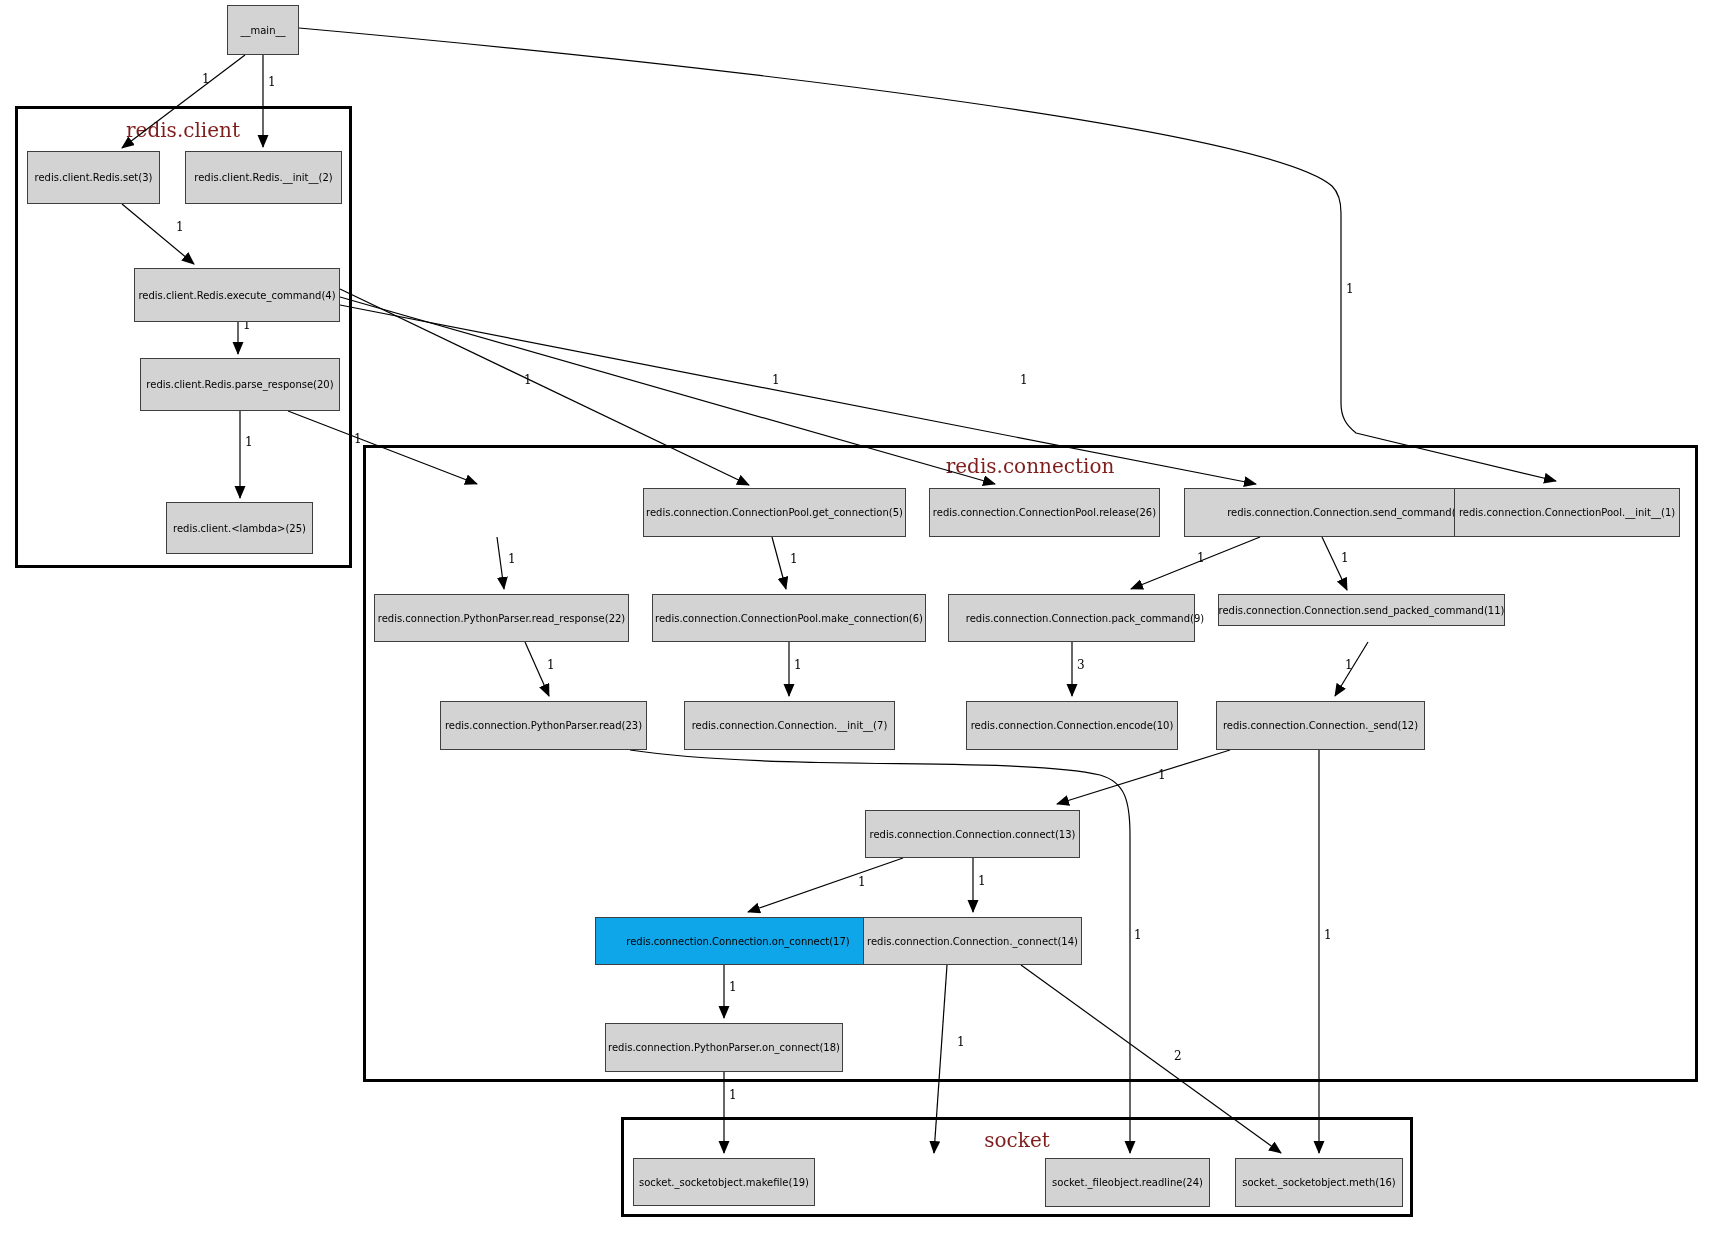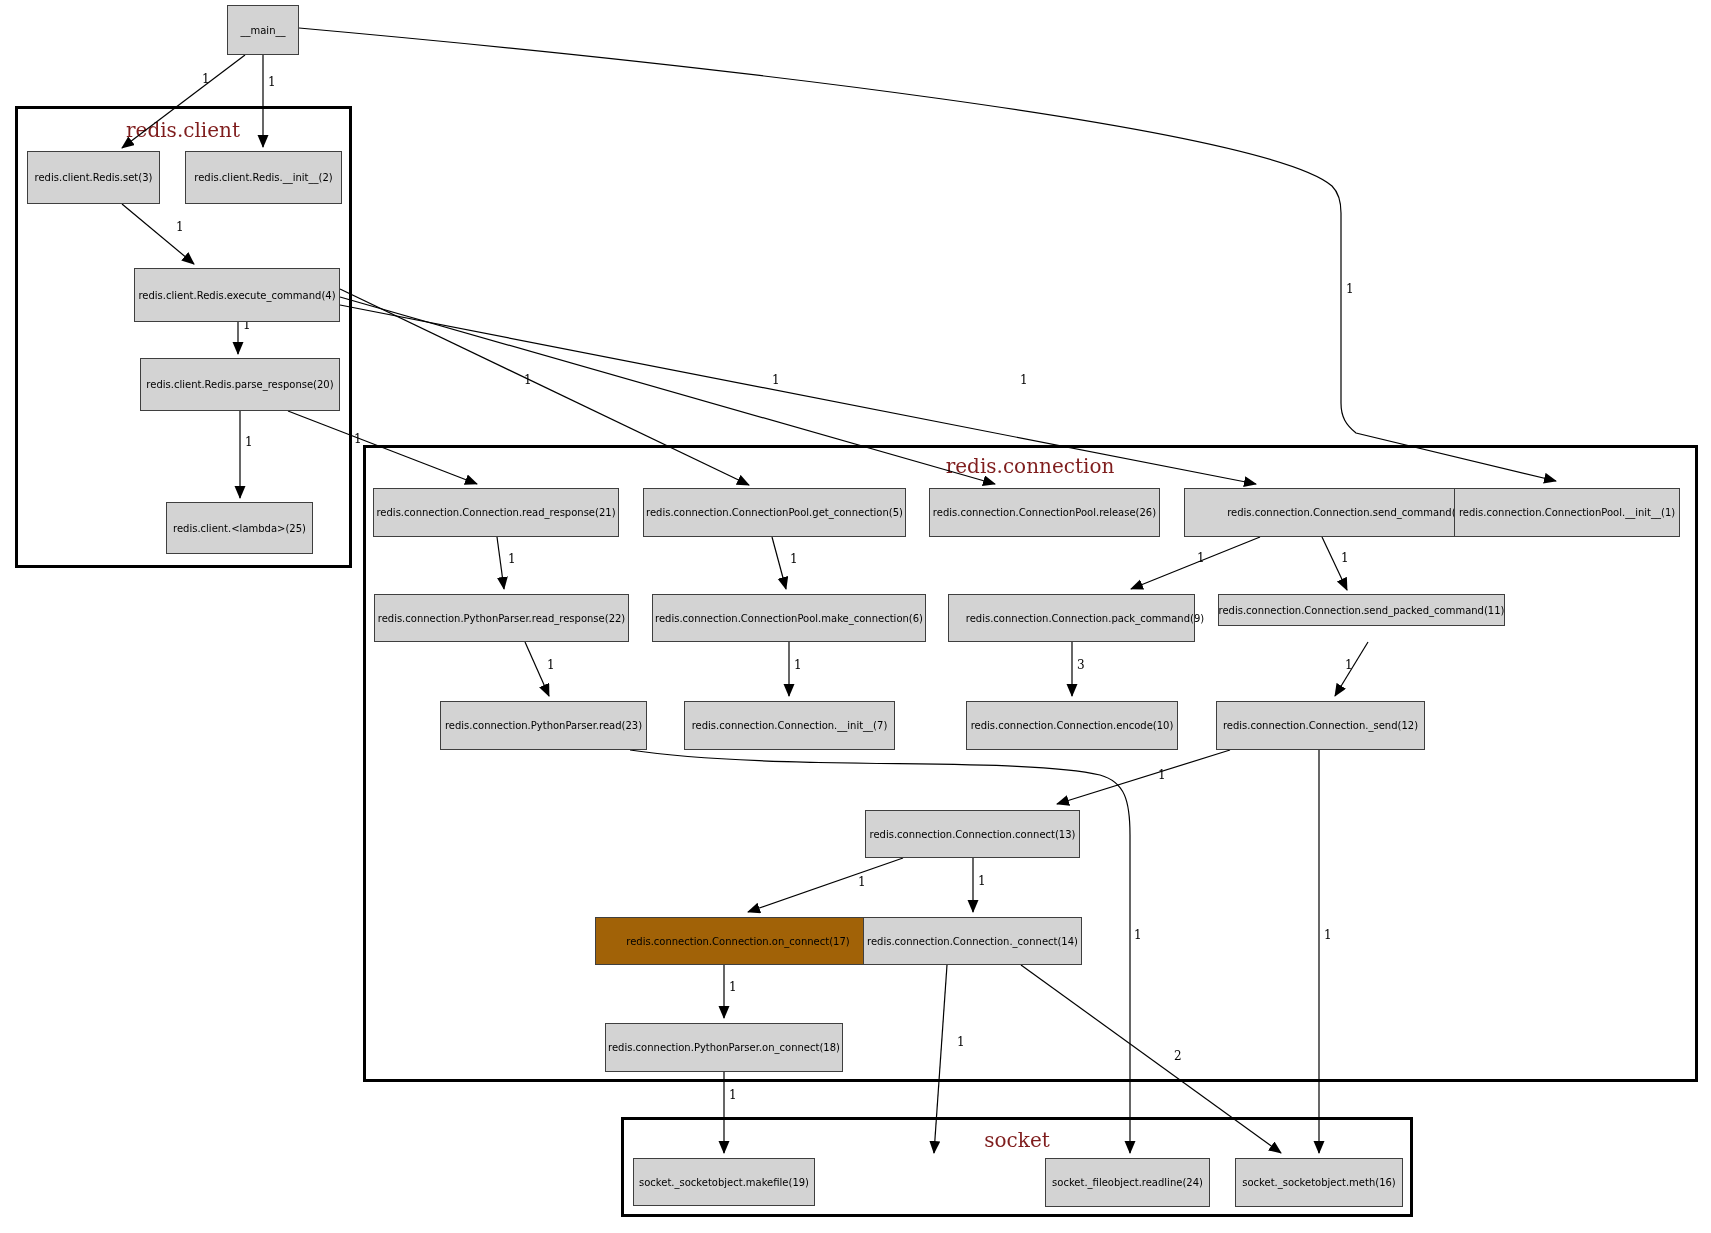--- a/index.html
+++ b/index.html
@@ -85,33 +85,32 @@
       <text class="edge-label" x="547" y="669">1</text>
       <path class="edge" d="M789,642 L789,696" stroke="#000000" marker-end="url(#arrow)"></path>
       <text class="edge-label" x="794" y="669">1</text>
     </svg>
     <div class="node" style="left: 227px; top: 5px; width: 72px; height: 50px; background: rgb(211, 211, 211); border-color: rgb(63, 63, 63);">__main__</div>
     <div class="node" style="left: 27px; top: 151px; width: 133px; height: 53px; background: rgb(211, 211, 211); border-color: rgb(63, 63, 63);">redis.client.Redis.set(3)</div>
     <div class="node" style="left: 185px; top: 151px; width: 157px; height: 53px; background: rgb(211, 211, 211); border-color: rgb(63, 63, 63);">redis.client.Redis.__init__(2)</div>
     <div class="node" style="left: 134px; top: 268px; width: 206px; height: 54px; background: rgb(211, 211, 211); border-color: rgb(63, 63, 63);">redis.client.Redis.execute_command(4)</div>
     <div class="node" style="left: 140px; top: 358px; width: 200px; height: 53px; background: rgb(211, 211, 211); border-color: rgb(63, 63, 63);">redis.client.Redis.parse_response(20)</div>
     <div class="node" style="left: 166px; top: 502px; width: 147px; height: 52px; background: rgb(211, 211, 211); border-color: rgb(63, 63, 63);">redis.client.&lt;lambda&gt;(25)</div>
-    <div class="node" style="left: 373px; top: 488px; width: 246px; height: 49px; background: rgb(211, 211, 211); border-color: rgb(63, 63, 63);">redis.connection.Connection.read_response(21)</div>
     <div class="node" style="left: 643px; top: 488px; width: 263px; height: 49px; background: rgb(211, 211, 211); border-color: rgb(63, 63, 63);">redis.connection.ConnectionPool.get_connection(5)</div>
     <div class="node" style="left: 929px; top: 488px; width: 231px; height: 49px; background: rgb(211, 211, 211); border-color: rgb(63, 63, 63);">redis.connection.ConnectionPool.release(26)</div>
     <div class="node" style="left: 1184px; top: 488px; width: 281px; height: 49px; background: rgb(211, 211, 211); border-color: rgb(63, 63, 63); padding-left: 48px;">redis.connection.Connection.send_command(8)</div>
     <div class="node" style="left: 1454px; top: 488px; width: 226px; height: 49px; background: rgb(211, 211, 211); border-color: rgb(63, 63, 63);">redis.connection.ConnectionPool.__init__(1)</div>
     <div class="node" style="left: 374px; top: 594px; width: 255px; height: 48px; background: rgb(211, 211, 211); border-color: rgb(63, 63, 63);">redis.connection.PythonParser.read_response(22)</div>
     <div class="node" style="left: 652px; top: 594px; width: 274px; height: 48px; background: rgb(211, 211, 211); border-color: rgb(63, 63, 63);">redis.connection.ConnectionPool.make_connection(6)</div>
     <div class="node" style="left: 948px; top: 594px; width: 247px; height: 48px; background: rgb(211, 211, 211); border-color: rgb(63, 63, 63); padding-left: 31px;">redis.connection.Connection.pack_command(9)</div>
     <div class="node" style="left: 1218px; top: 594px; width: 287px; height: 32px; background: rgb(211, 211, 211); border-color: rgb(63, 63, 63);">redis.connection.Connection.send_packed_command(11)</div>
     <div class="node" style="left: 440px; top: 701px; width: 207px; height: 49px; background: rgb(211, 211, 211); border-color: rgb(63, 63, 63);">redis.connection.PythonParser.read(23)</div>
     <div class="node" style="left: 684px; top: 701px; width: 211px; height: 49px; background: rgb(211, 211, 211); border-color: rgb(63, 63, 63);">redis.connection.Connection.__init__(7)</div>
     <div class="node" style="left: 966px; top: 701px; width: 212px; height: 49px; background: rgb(211, 211, 211); border-color: rgb(63, 63, 63);">redis.connection.Connection.encode(10)</div>
     <div class="node" style="left: 1216px; top: 701px; width: 209px; height: 49px; background: rgb(211, 211, 211); border-color: rgb(63, 63, 63);">redis.connection.Connection._send(12)</div>
     <div class="node" style="left: 865px; top: 810px; width: 215px; height: 48px; background: rgb(211, 211, 211); border-color: rgb(63, 63, 63);">redis.connection.Connection.connect(13)</div>
-    <div class="node" style="left: 595px; top: 917px; width: 286px; height: 48px; background: #a16207; border-color: rgb(63, 63, 63);">redis.connection.Connection.on_connect(17)</div>
+    <div class="node" style="left: 595px; top: 917px; width: 286px; height: 48px; background: #0ea5e9; border-color: rgb(63, 63, 63);">redis.connection.Connection.on_connect(17)</div>
     <div class="node" style="left: 863px; top: 917px; width: 219px; height: 48px; background: rgb(211, 211, 211); border-color: rgb(63, 63, 63);">redis.connection.Connection._connect(14)</div>
     <div class="node" style="left: 605px; top: 1023px; width: 238px; height: 49px; background: rgb(211, 211, 211); border-color: rgb(63, 63, 63);">redis.connection.PythonParser.on_connect(18)</div>
     <div class="node" style="left: 633px; top: 1158px; width: 182px; height: 48px; background: rgb(211, 211, 211); border-color: rgb(63, 63, 63);">socket._socketobject.makefile(19)</div>
     <div class="node" style="left: 1045px; top: 1158px; width: 165px; height: 49px; background: rgb(211, 211, 211); border-color: rgb(63, 63, 63);">socket._fileobject.readline(24)</div>
     <div class="node" style="left: 1235px; top: 1158px; width: 168px; height: 49px; background: rgb(211, 211, 211); border-color: rgb(63, 63, 63);">socket._socketobject.meth(16)</div>
   </div>
 
 </body></html>

